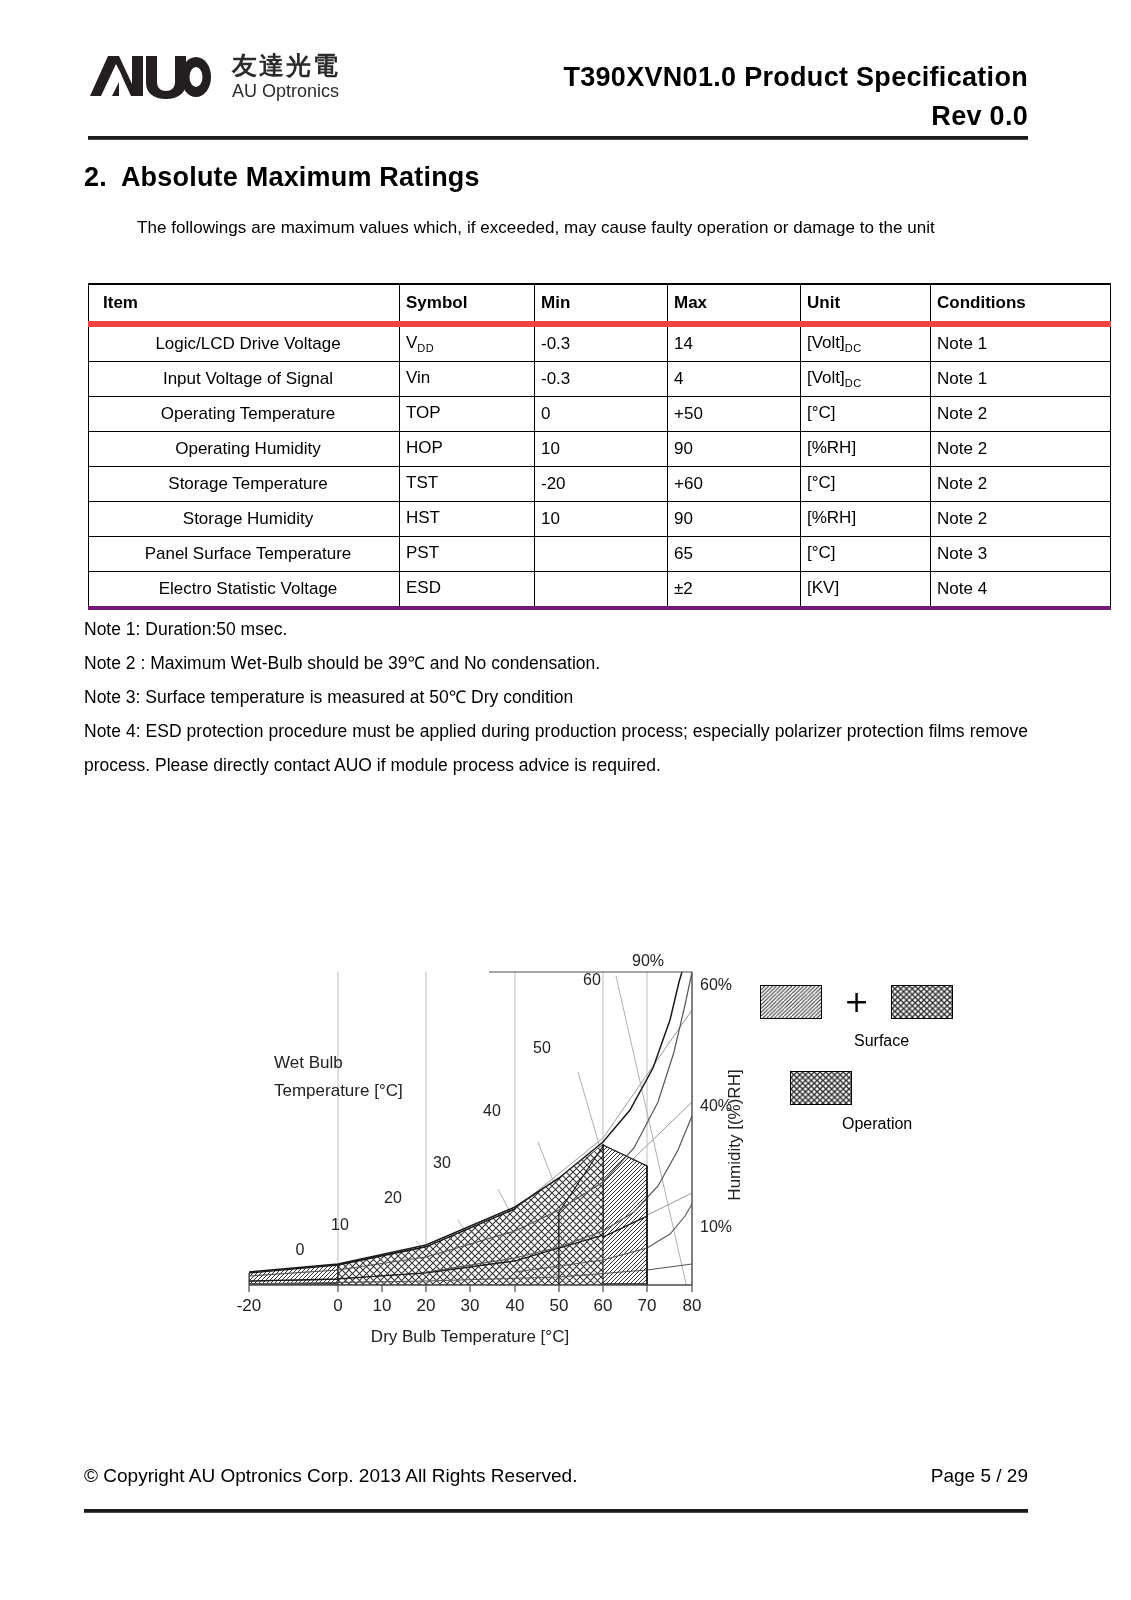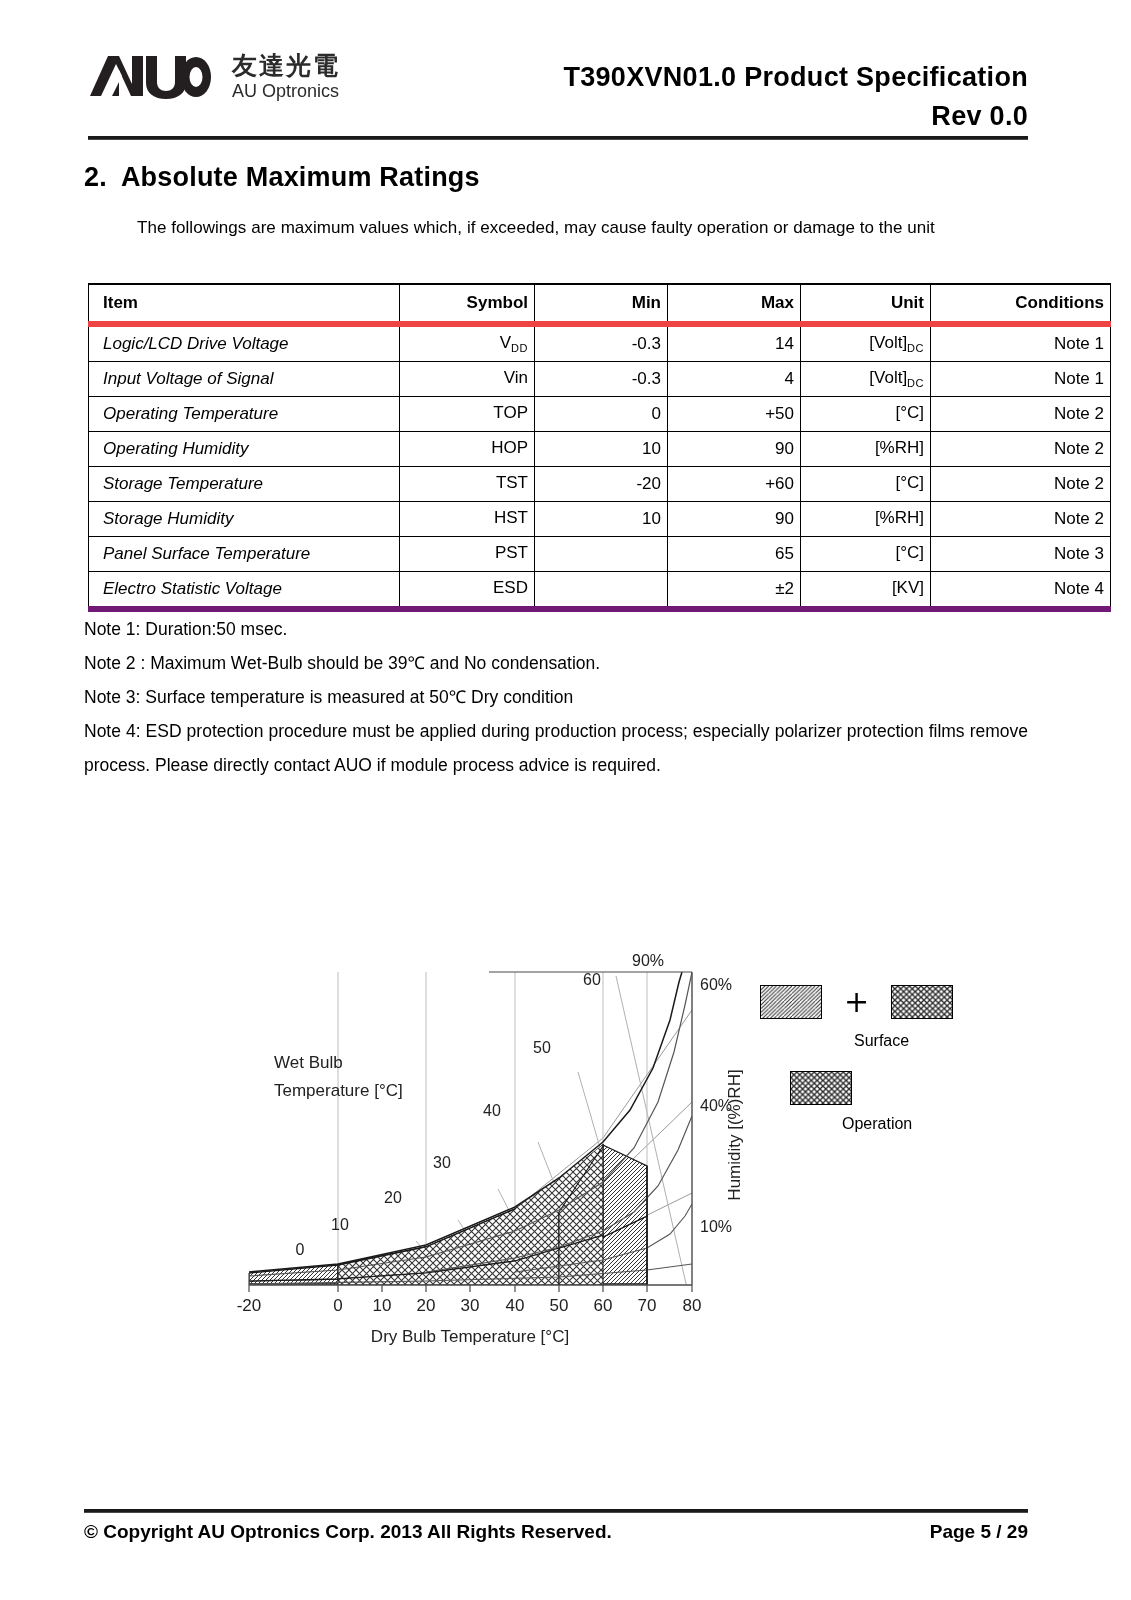--- a/index.html
+++ b/index.html
@@ -107,38 +107,38 @@
     top: 283px;
     width: 936px;
     border-collapse: collapse;
     table-layout: fixed;
     font-size: 17px;
   }
   .spec-table th, .spec-table td {
     border: 1px solid #000000;
     height: 34px;
     padding: 0 6px;
-    text-align: right;
+    text-align: left;
     vertical-align: middle;
     font-weight: normal;
   }
   .spec-table thead th {
     font-weight: bold;
     height: 36px;
     border-top: 2px solid #000;
     border-bottom: 6px solid #ef4444;
   }
-  .spec-table tbody tr:last-child td { border-bottom: 6px solid #701a75; }
+  .spec-table tbody tr:last-child td { border-bottom: 4px solid #701a75; }
   .spec-table .col-item { width: 290px; text-align: left; padding-left: 14px; }
   .spec-table .col-sym  { width: 122px; }
   .spec-table .col-min  { width: 120px; }
   .spec-table .col-max  { width: 120px; }
   .spec-table .col-unit { width: 117px; }
   .spec-table .col-cond { width: 167px; }
-  .spec-table td.col-item { text-align: left; font-style: italic; }
+  .spec-table td.col-item { text-align: center; }
   .sub { font-size: 11px; vertical-align: sub; letter-spacing: 0.5px; }
 
   
   .notes {
     position: absolute;
     left: 84px;
     top: 612px;
     width: 944px;
     font-size: 17.5px;
     line-height: 34px;
@@ -208,24 +208,24 @@
     left: 84px;
     top: 1509px;
     width: 944px;
     height: 0;
     border-top: 3px solid #1a1a1a;
     border-bottom: 1px solid #4a4a4a;
   }
   .footer {
     position: absolute;
     left: 84px;
-    top: 1521px;
+    top: 1465px;
     width: 944px;
     font-size: 19px;
-    font-weight: bold;
+    font-weight: normal;
     display: flex;
     justify-content: space-between;
   }
 </style>
 </head>
 <body>
 
 <div class="page">
 
   <div class="header">

